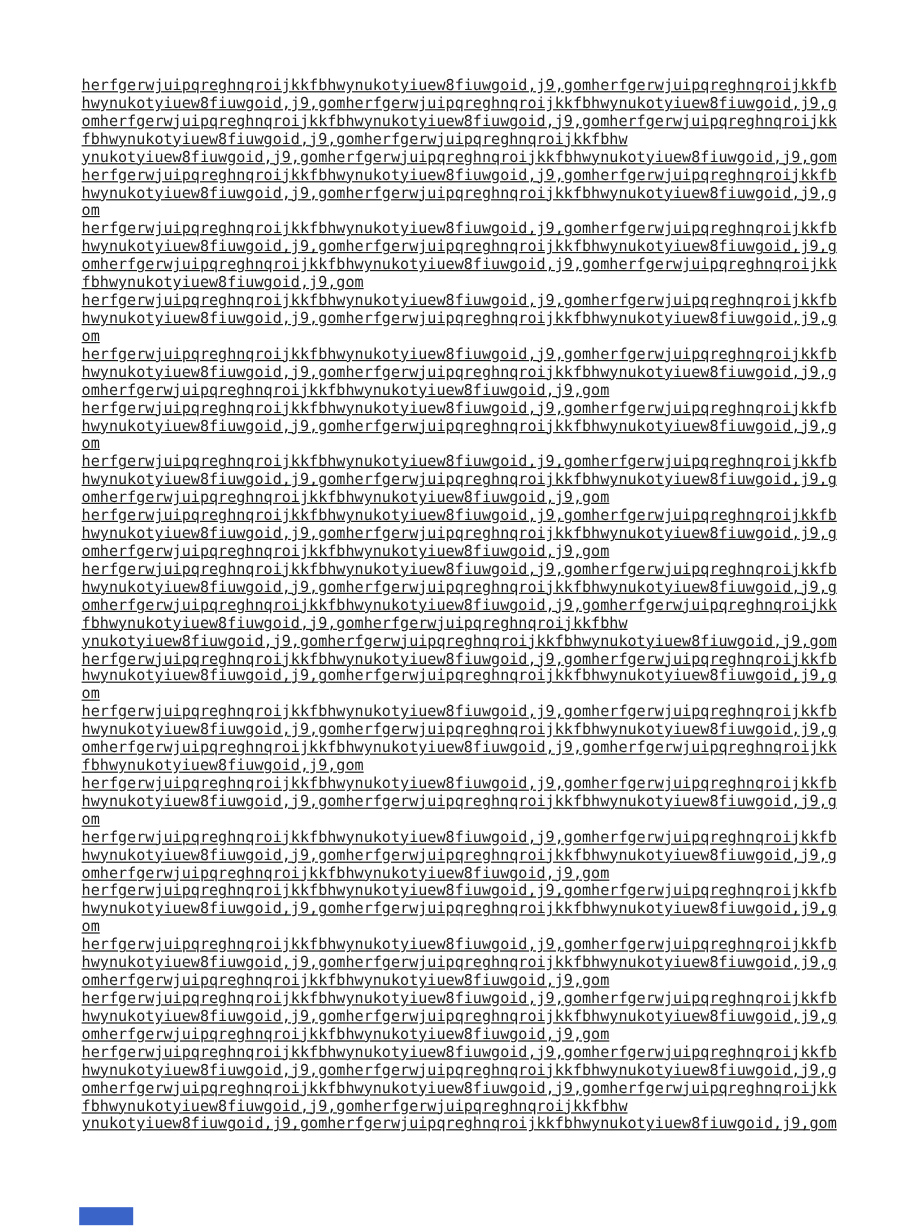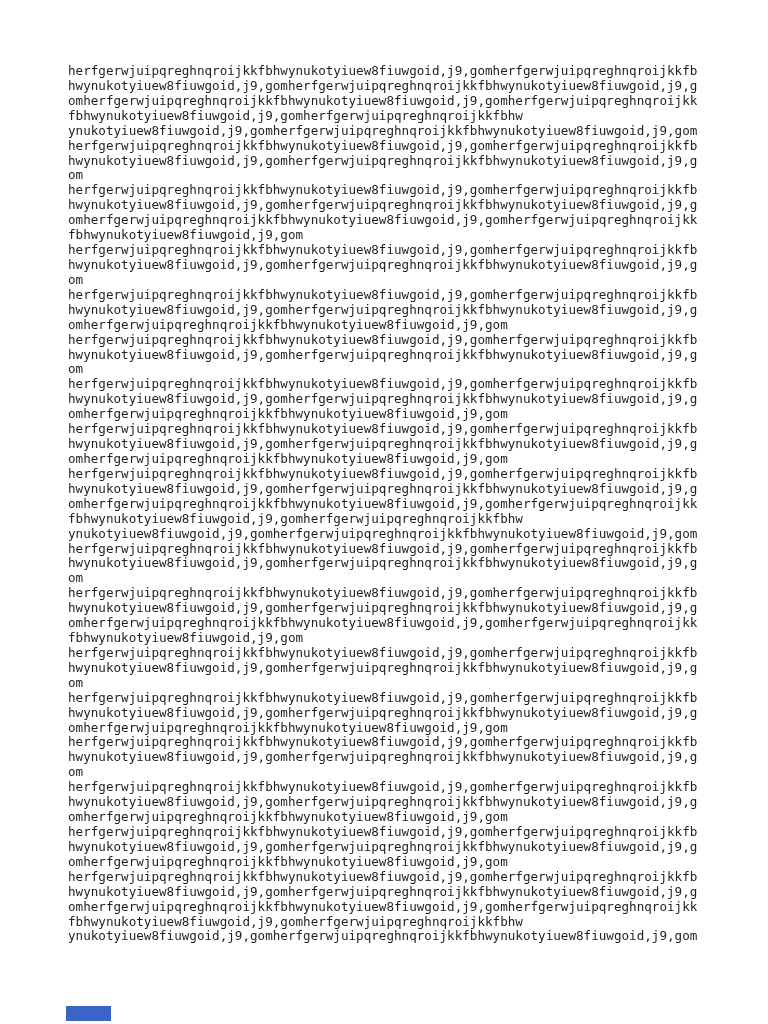--- a/index.html
+++ b/index.html
@@ -23,20 +23,21 @@
   }
   .textblock {
     position: absolute;
     left: 68px;
     top: 64px;
     width: 636px;
     color: #1f1f1f;
     font-size: 12.6px;
     line-height: 14.93px;
     white-space: pre;
+    text-decoration: underline;
   }
   .line {
     height: 14.93px;
   }
   .blue-bar {
     position: absolute;
     left: 66px;
     top: 1006px;
     width: 45px;
     height: 15px;

